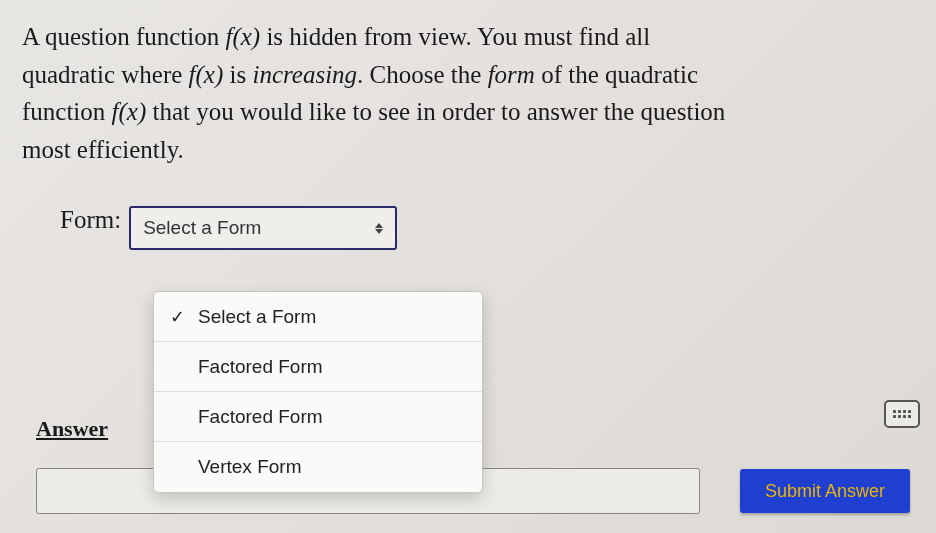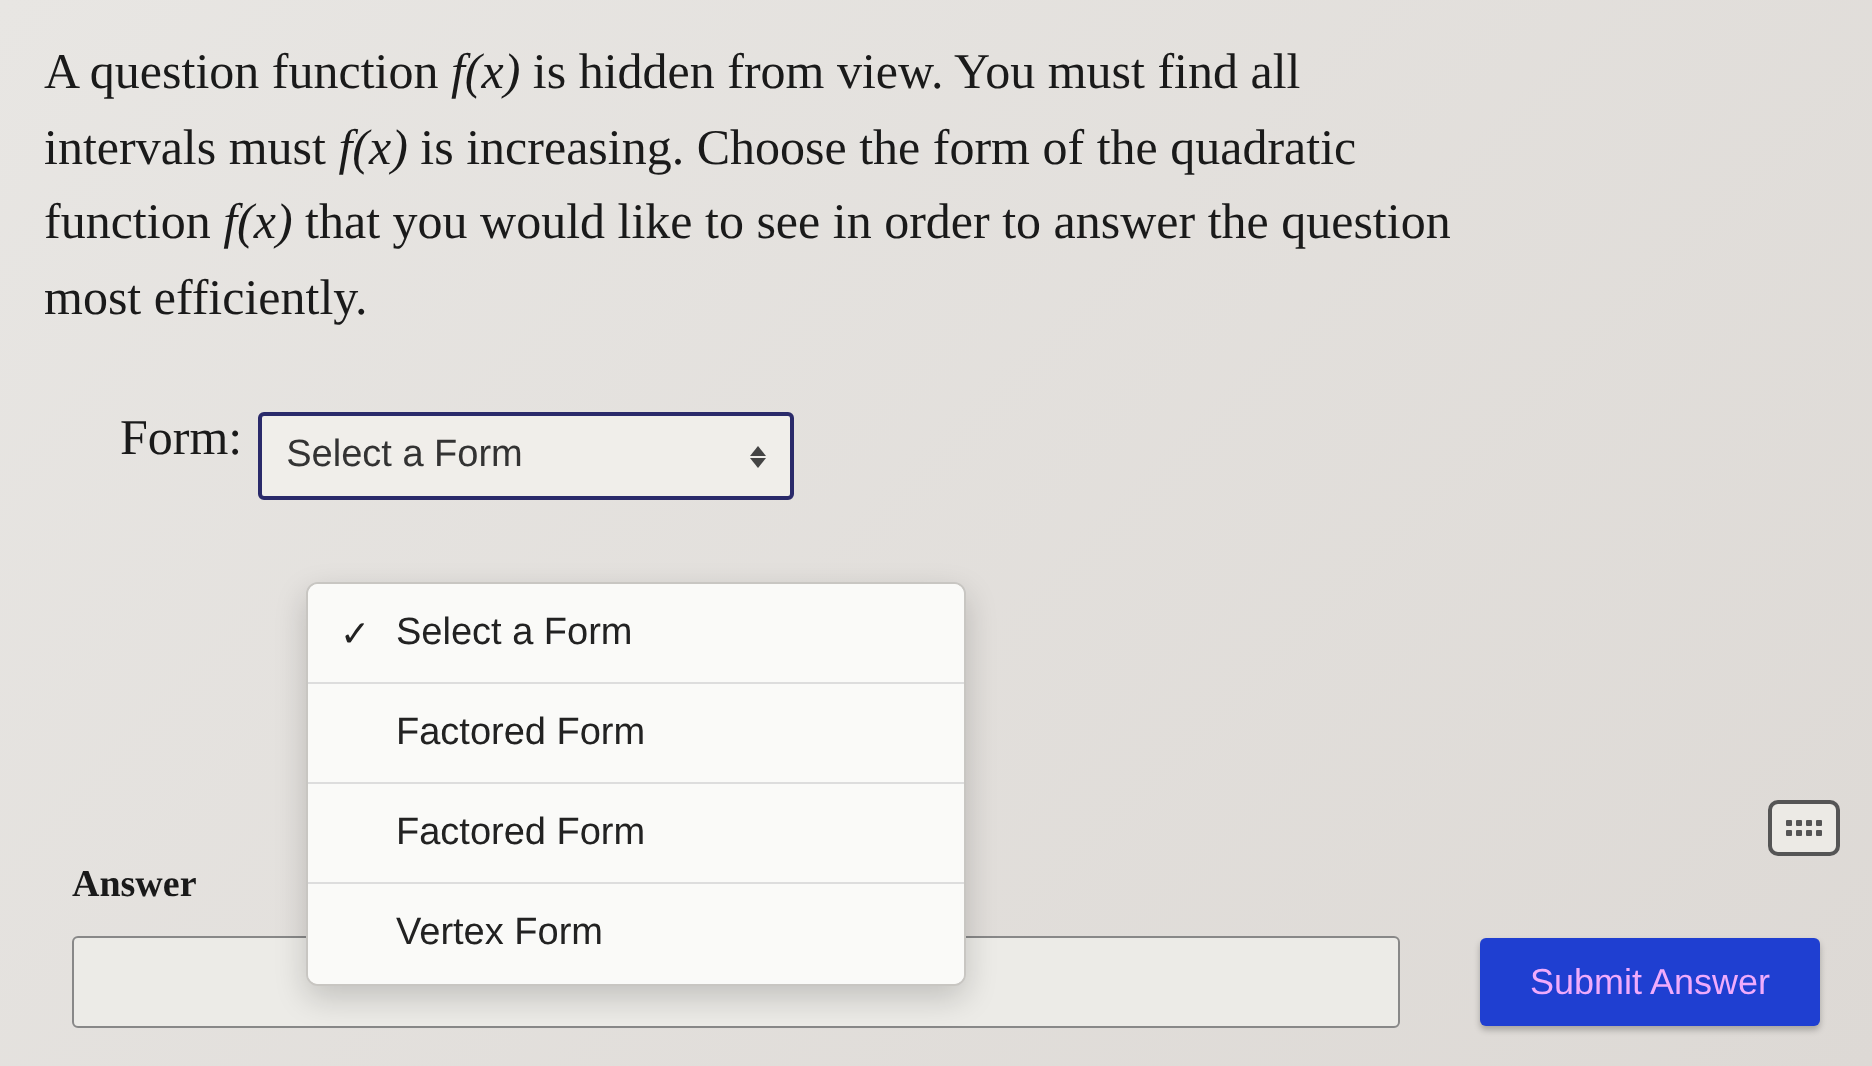--- a/index.html
+++ b/index.html
@@ -15,21 +15,21 @@
     }
     .problem-text {
       font-size: 25px;
       line-height: 1.5;
       margin-bottom: 38px;
     }
     .fx {
       font-style: italic;
       font-family: 'Times New Roman', serif;
     }
-    .italic { }
+    .italic { font-style: italic; }
     .form-row {
       display: flex;
       margin-left: 38px;
       margin-bottom: 10px;
     }
     .form-label {
       font-size: 25px;
       margin-right: 8px;
     }
     .select-box {
@@ -94,44 +94,45 @@
     .dropdown-item.selected::before {
       content: "✓";
       position: absolute;
       left: 16px;
       font-size: 18px;
       color: #222;
     }
     .answer-label {
       position: absolute;
       left: 36px;
-      top: 432px;
-      font-size: 19px;
+      top: 416px;
+      font-size: 22px;
       font-weight: bold;
+      text-decoration: underline;
     }
     .answer-input {
       position: absolute;
       left: 36px;
       top: 468px;
       width: 664px;
       height: 46px;
       border: 1.5px solid #888;
       border-radius: 3px;
       background: #ecebe7;
       padding: 0 10px;
       font-size: 18px;
     }
     .submit-btn {
       position: absolute;
       right: 26px;
       top: 469px;
       width: 170px;
       height: 44px;
       background: #1f3fd1;
-      color: #f0abfc;
+      color: #eab308;
       border: none;
       border-radius: 3px;
       font-size: 18px;
       font-family: Arial, sans-serif;
       cursor: pointer;
       box-shadow: 0 2px 3px rgba(0,0,0,0.25);
     }
     .keyboard-btn {
       position: absolute;
       right: 16px;
@@ -152,21 +153,21 @@
       grid-template-rows: repeat(2, 3px);
       gap: 2px;
     }
     .kb-dot { width: 3px; height: 3px; background: #555; border-radius: 0.5px; }
   </style>
 </head>
 <body>
 
 <div class="problem-text">
   <span>A question function </span><span class="fx">f(x)</span><span> is hidden from view. You must find all</span><br>
-  <span>intervals must </span><span class="fx">f(x)</span><span> is </span><span class="italic">increasing</span><span>. Choose the </span><span class="italic">form</span><span> of the quadratic</span><br>
+  <span>quadratic where </span><span class="fx">f(x)</span><span> is </span><span class="italic">increasing</span><span>. Choose the </span><span class="italic">form</span><span> of the quadratic</span><br>
   <span>function </span><span class="fx">f(x)</span><span> that you would like to see in order to answer the question</span><br>
   <span>most efficiently.</span>
 </div>
 
 <div class="form-row">
   <span class="form-label">Form:</span>
   <div class="select-box">
     <span>Select a Form</span>
     <span class="updown-icon">
       <span class="tri-up"></span>

